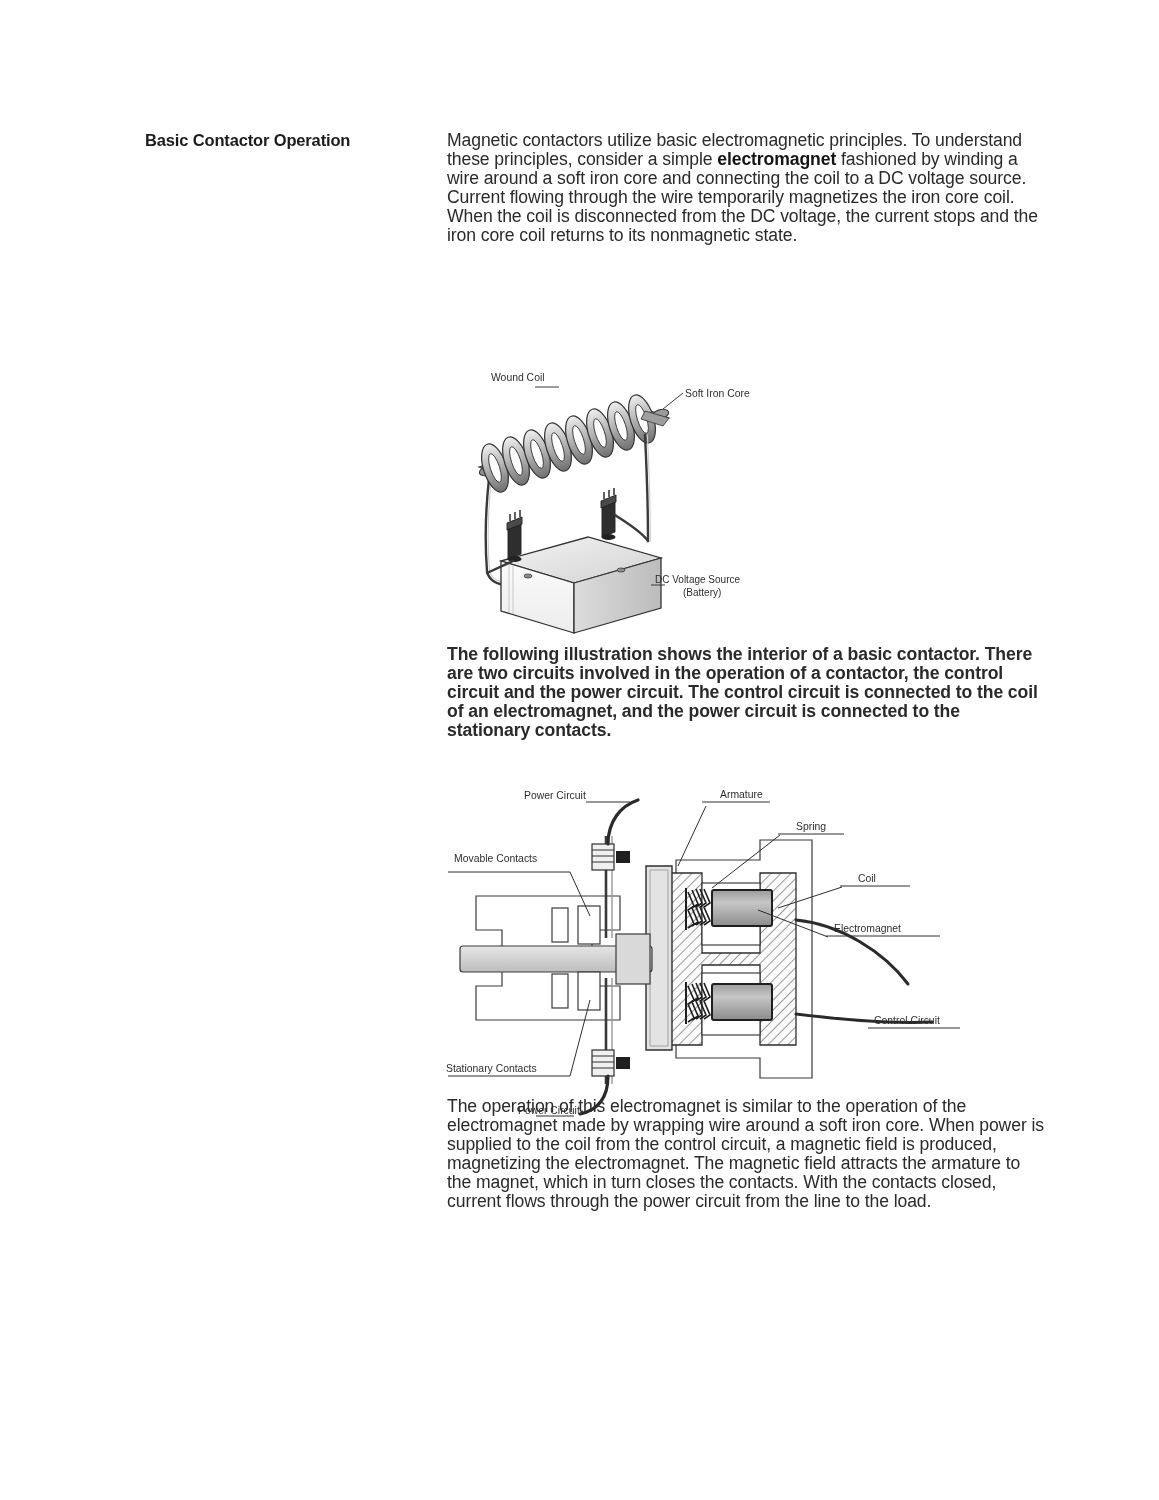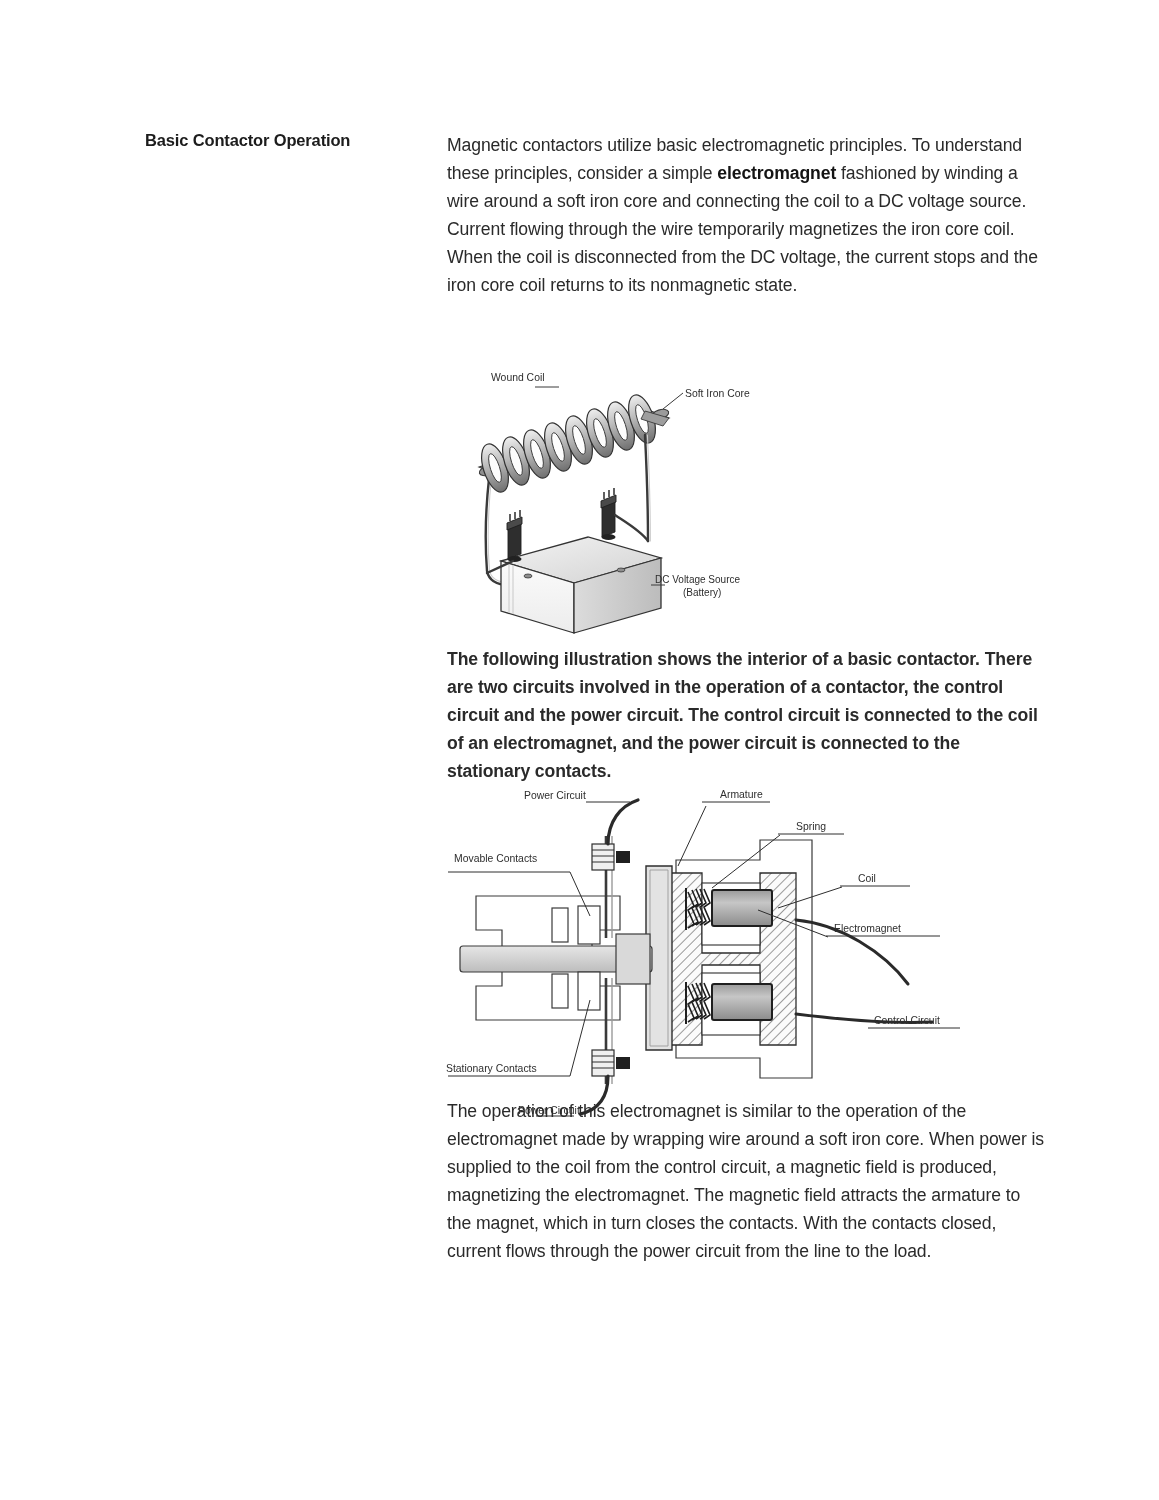--- a/index.html
+++ b/index.html
@@ -31,21 +31,21 @@
     letter-spacing: -0.15px;
     white-space: nowrap;
   }
 
   
   .body-text {
     position: absolute;
     left: 447px;
     width: 600px;
     font-size: 17.6px;
-    line-height: 28px;
+    line-height: 19px;
     color: #2a2a2a;
     text-align: left;
     letter-spacing: -0.1px;
   }
   .body-text b { font-weight: bold; color: #141414; }
 
   #para-1 { top: 131px; }
   #para-2 { top: 645px; font-weight: bold; }
   #para-3 { top: 1097px; }
 

